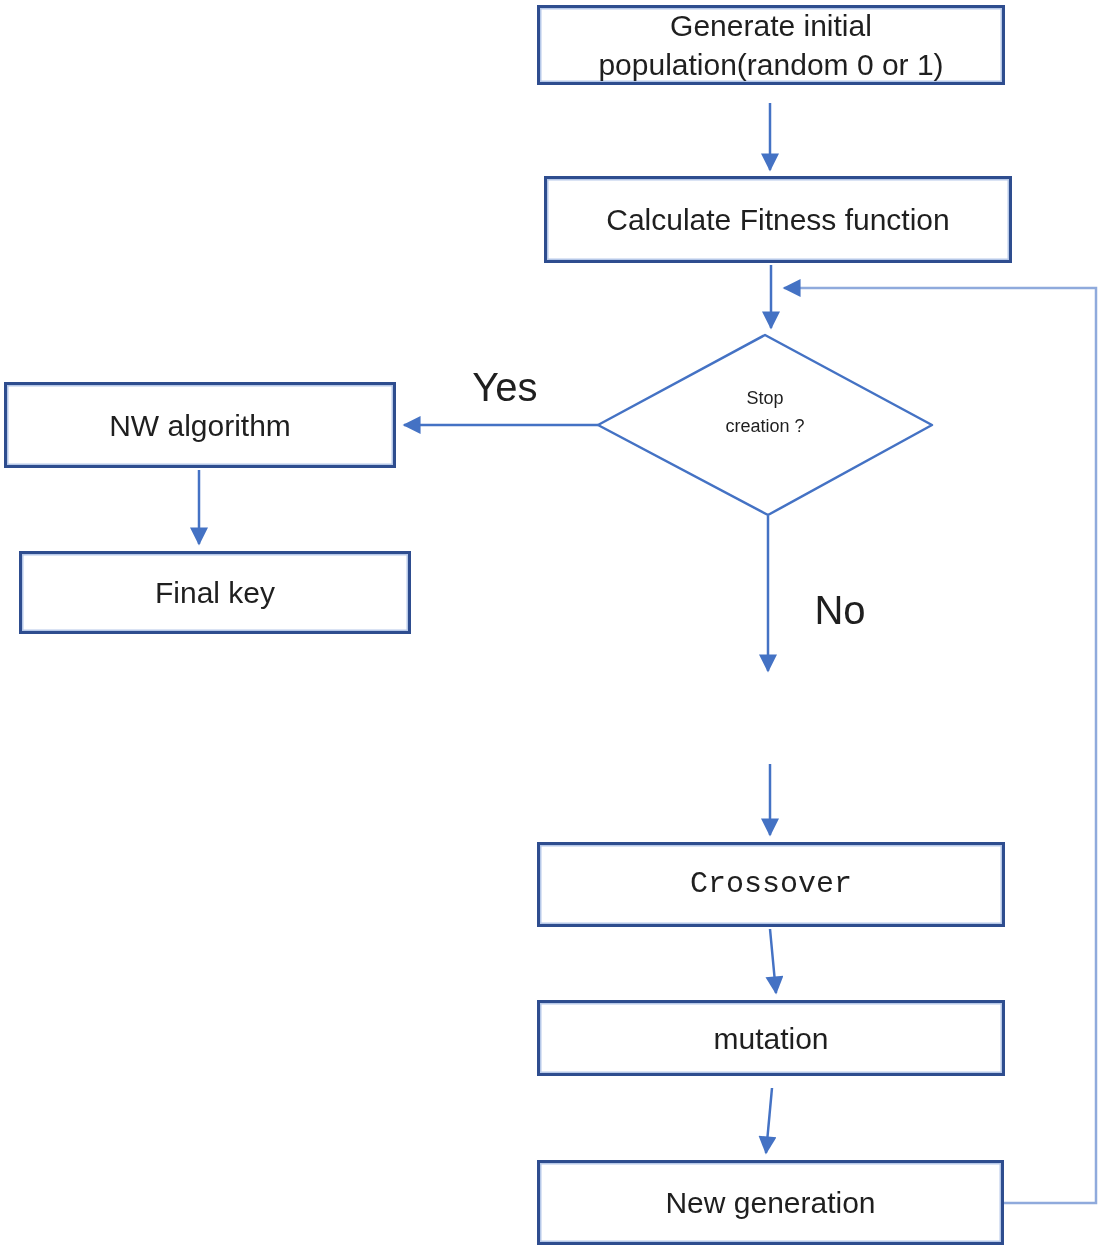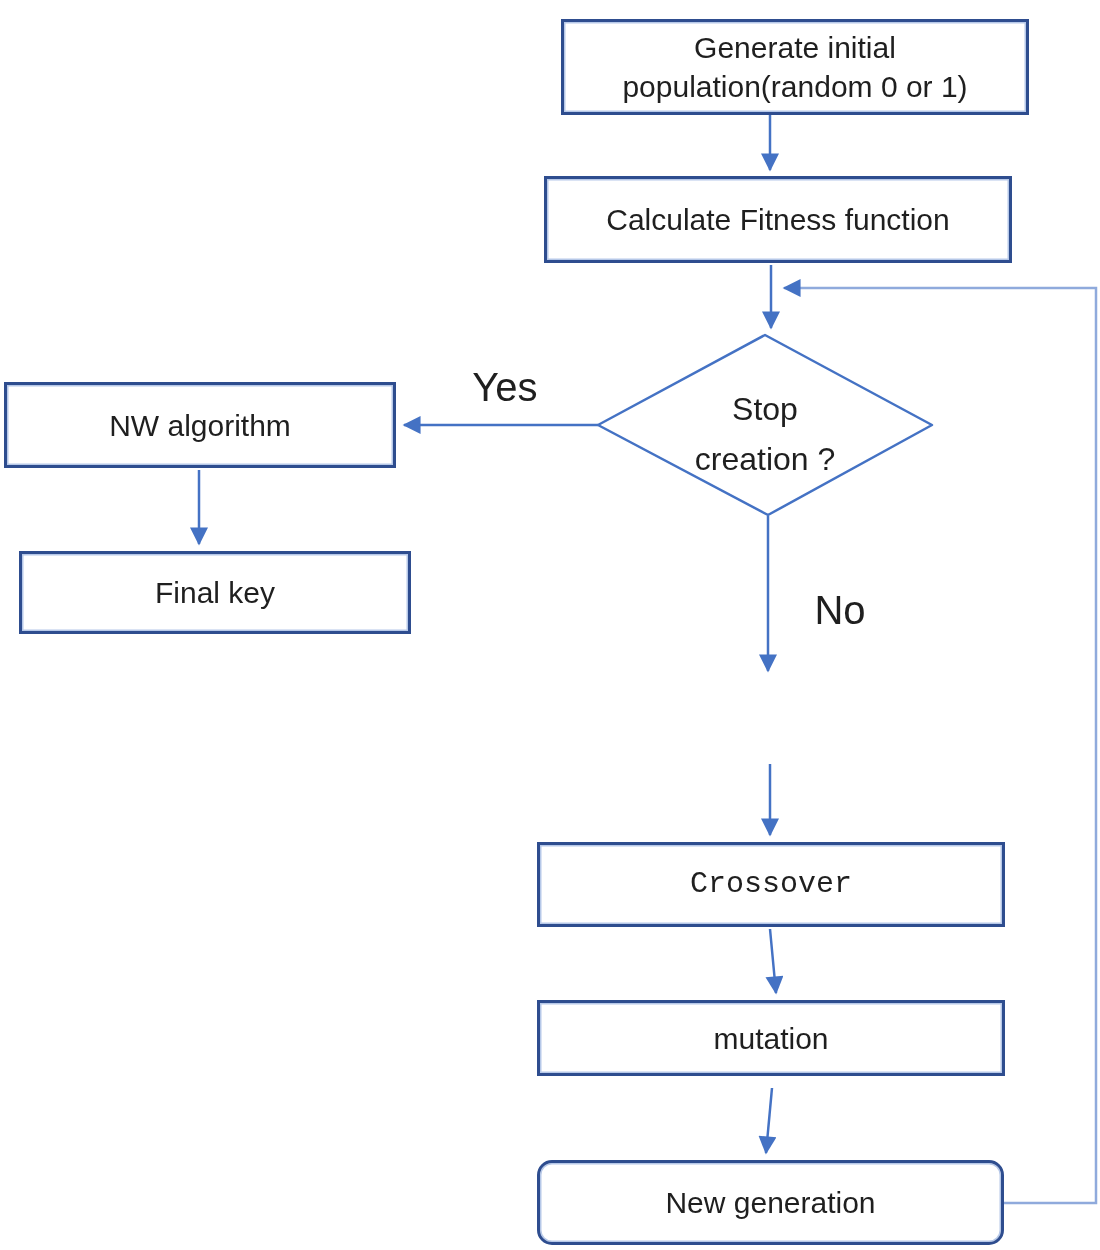--- a/index.html
+++ b/index.html
@@ -30,36 +30,36 @@
     border: 3px solid #2e4d8f;
     box-shadow: inset 0 0 0 1.5px rgba(143,170,220,0.65);
     display: flex;
     align-items: center;
     justify-content: center;
     text-align: center;
     font-size: 30px;
     line-height: 1.3;
     white-space: pre-line;
   }
-  .node-generate   { left: 537px; top: 19px;    width: 468px; height: 96px; margin-left: 24px; }
+  .node-generate   { left: 537px; top: 5px;    width: 468px; height: 80px; }
   .node-calculate  { left: 537px; top: 176px;  width: 468px; height: 87px; margin-left: 7px; }
   .node-nw         { left: 4px;   top: 382px;  width: 392px; height: 86px; }
   .node-final      { left: 19px;   top: 551px;  width: 392px; height: 83px; }
   .node-selection  { left: 537px; top: 678px;  width: 468px; height: 85px; }
   .node-crossover  { left: 537px; top: 842px;  width: 468px; height: 85px; font-family: Liberation Mono, monospace; }
   .node-mutation   { left: 537px; top: 1000px; width: 468px; height: 76px; }
-  .node-newgen     { left: 537px; top: 1160px; width: 467px; height: 85px; border-radius: 15px; }
+  .node-newgen     { left: 537px; top: 1160px; width: 467px; height: 85px; }
 
   .diamond-label {
     position: absolute;
     left: 640px;
     top: 385px;
     width: 250px;
     text-align: center;
-    font-size: 32px;
+    font-size: 18px;
     line-height: 1.55;
     white-space: pre-line;
   }
   .edge-label {
     position: absolute;
     font-size: 40px;
     text-align: center;
   }
   .edge-label-yes { left: 455px; top: 365px; width: 100px; }
   .edge-label-no  { left: 800px; top: 588px; width: 80px;  }

